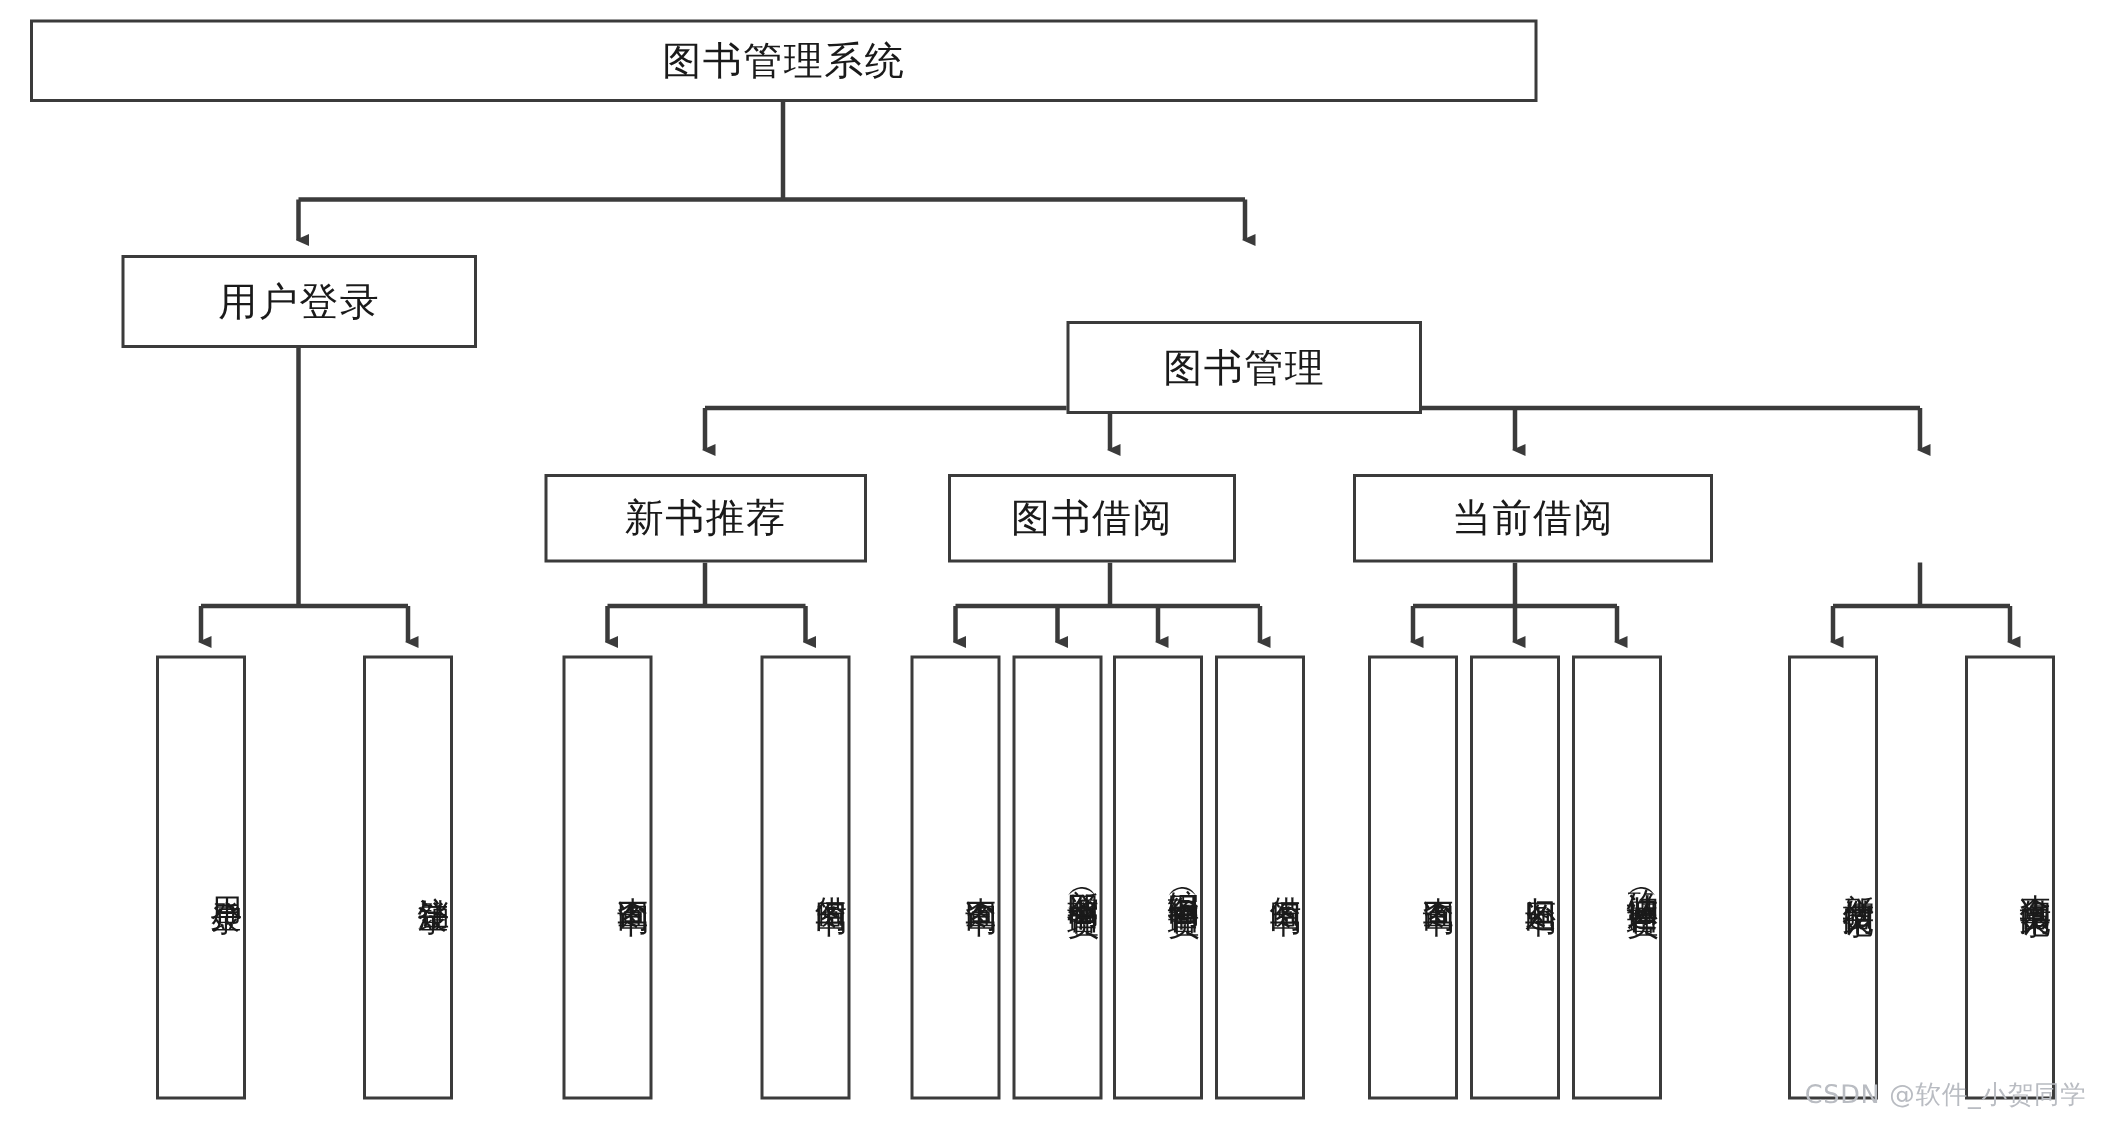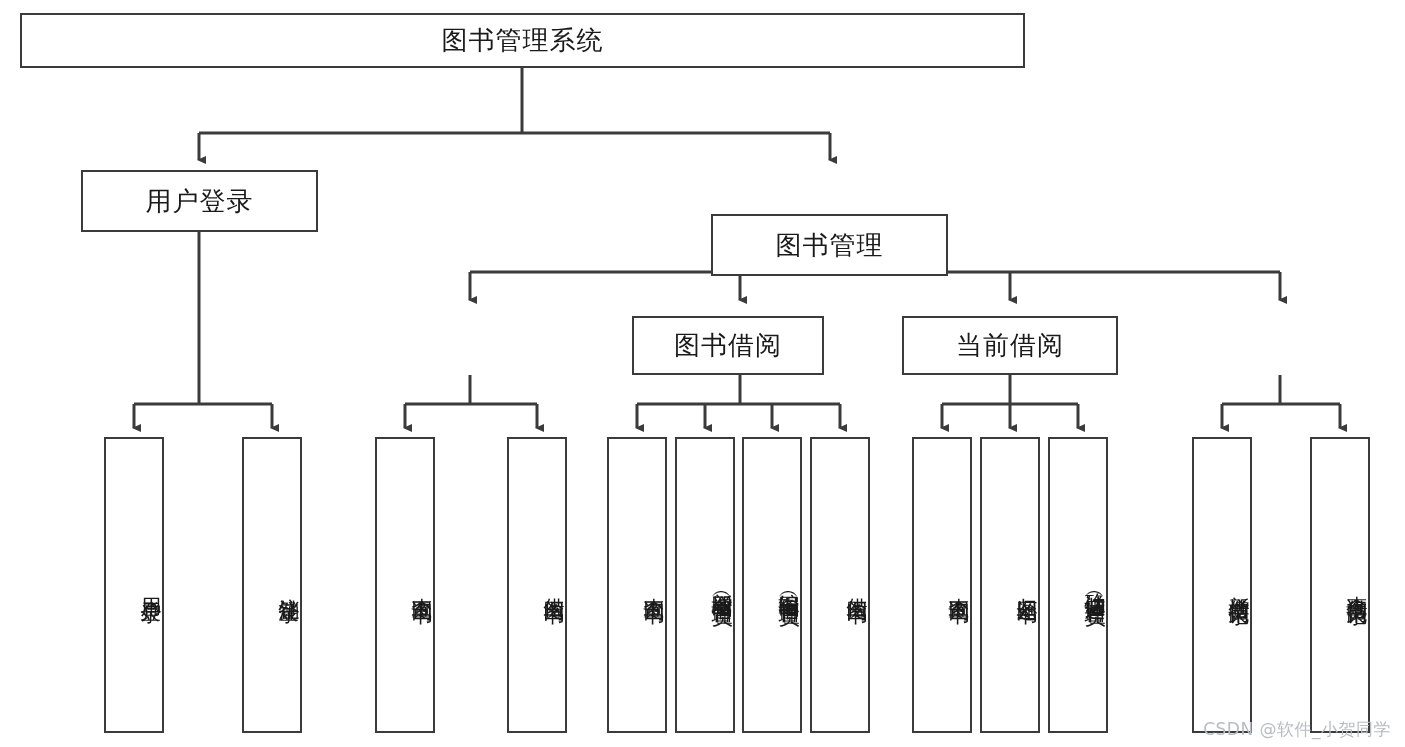--- a/index.html
+++ b/index.html
@@ -125,24 +125,27 @@
     <span>图书管理系统</span>
   </div>
 
   <div class="node horiz" style="left:81px; top:170px; width:237px; height:62px;">
     <span>用户登录</span>
   </div>
   <div class="node horiz" style="left:711px; top:170px; width:237px; height:62px;margin-top:44px;">
     <span>图书管理</span>
   </div>
 
+  <div class="node horiz" style="left:363px; top:316px; width:215px; height:59px;">
+    <span>新书推荐</span>
+  </div>
   <div class="node horiz" style="left:632px; top:316px; width:192px; height:59px;">
     <span>图书借阅</span>
   </div>
-  <div class="node horiz" style="left:902px; top:316px; width:216px; height:59px;">
+  <div class="node horiz" style="left:902px; top:316px; width:240px; height:59px;">
     <span>当前借阅</span>
   </div>
 
   <div class="node vert" style="left:104px; top:437px; width:60px; height:296px;">
     <span>用户登录</span>
   </div>
   <div class="node vert" style="left:242px; top:437px; width:60px; height:296px;">
     <span>注销登录</span>
   </div>
 

